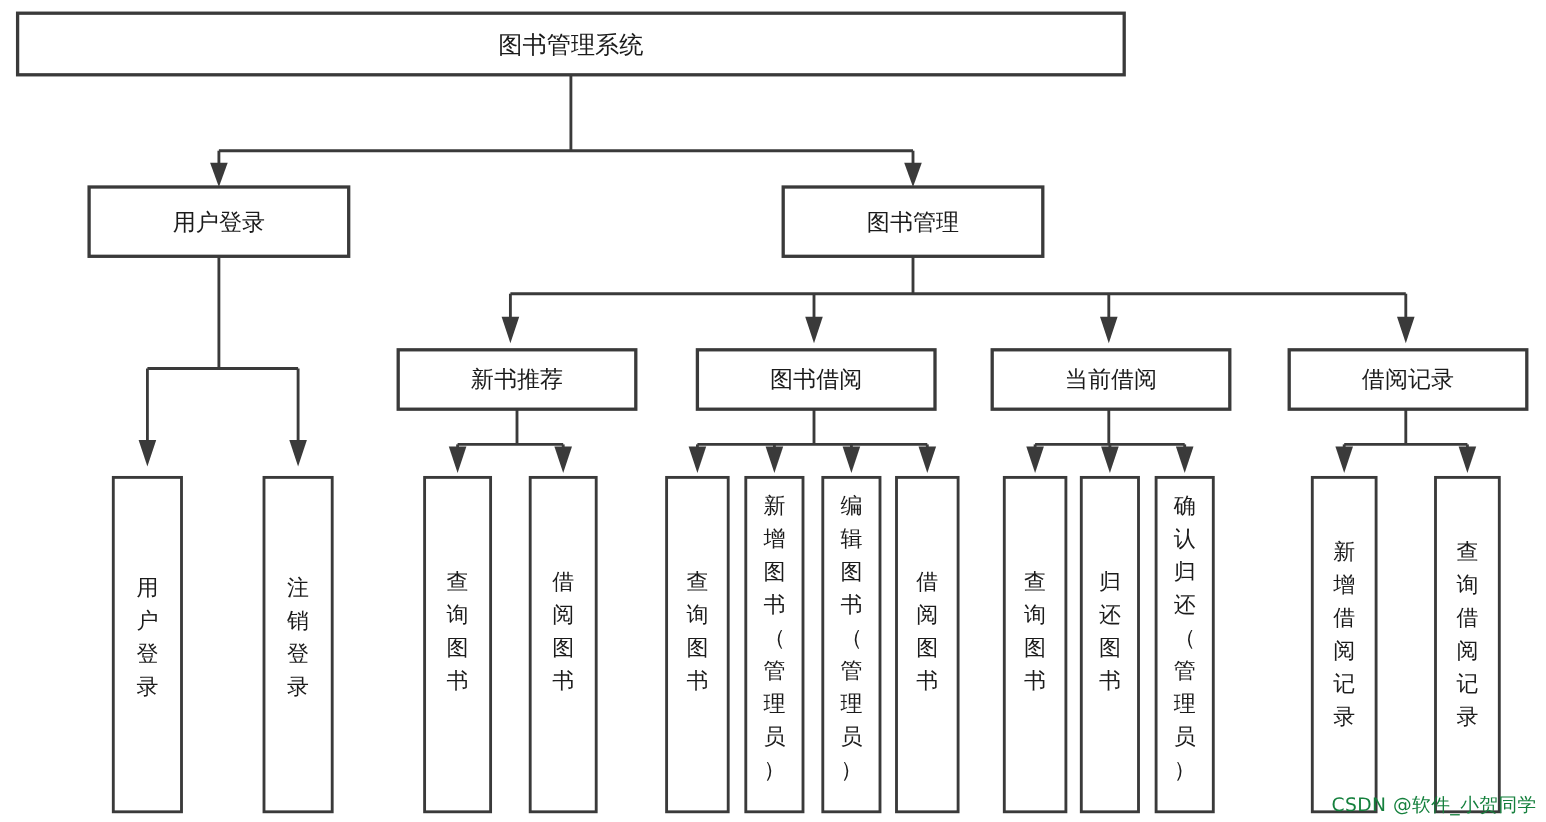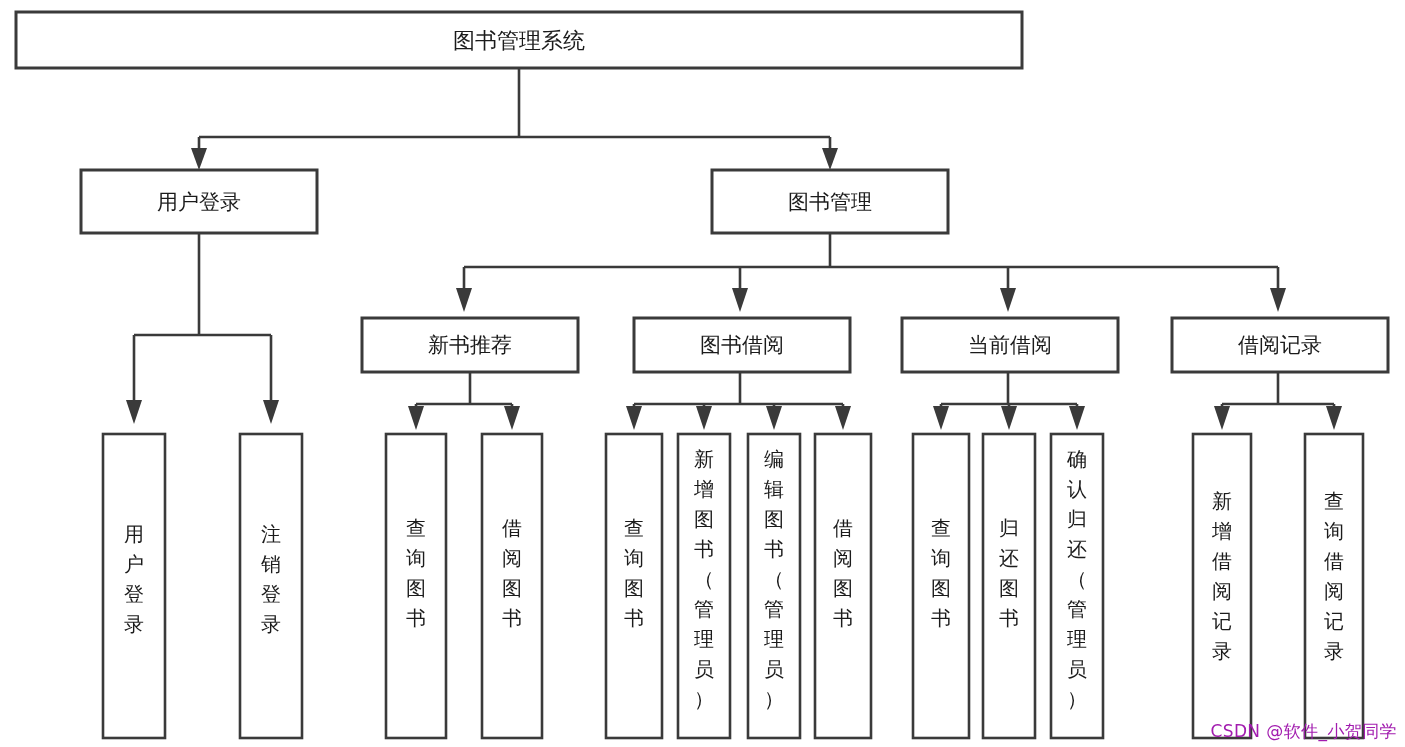--- a/index.html
+++ b/index.html
@@ -60,21 +60,21 @@
     font-family: "DejaVu Sans", "Liberation Sans", sans-serif;
     font-size: 20px;
     text-anchor: middle;
   }
   .watermark {
     position: absolute;
     right: 8px;
     bottom: 4px;
     font-family: "DejaVu Sans", "Liberation Sans", sans-serif;
     font-size: 17px;
-    color: #a21caf;
+    color: #15803d;
     letter-spacing: 0.4px;
     white-space: nowrap;
     pointer-events: none;
     user-select: none;
   }
 </style>
 </head>
 <body>
 
 <div id="diagram-root">

